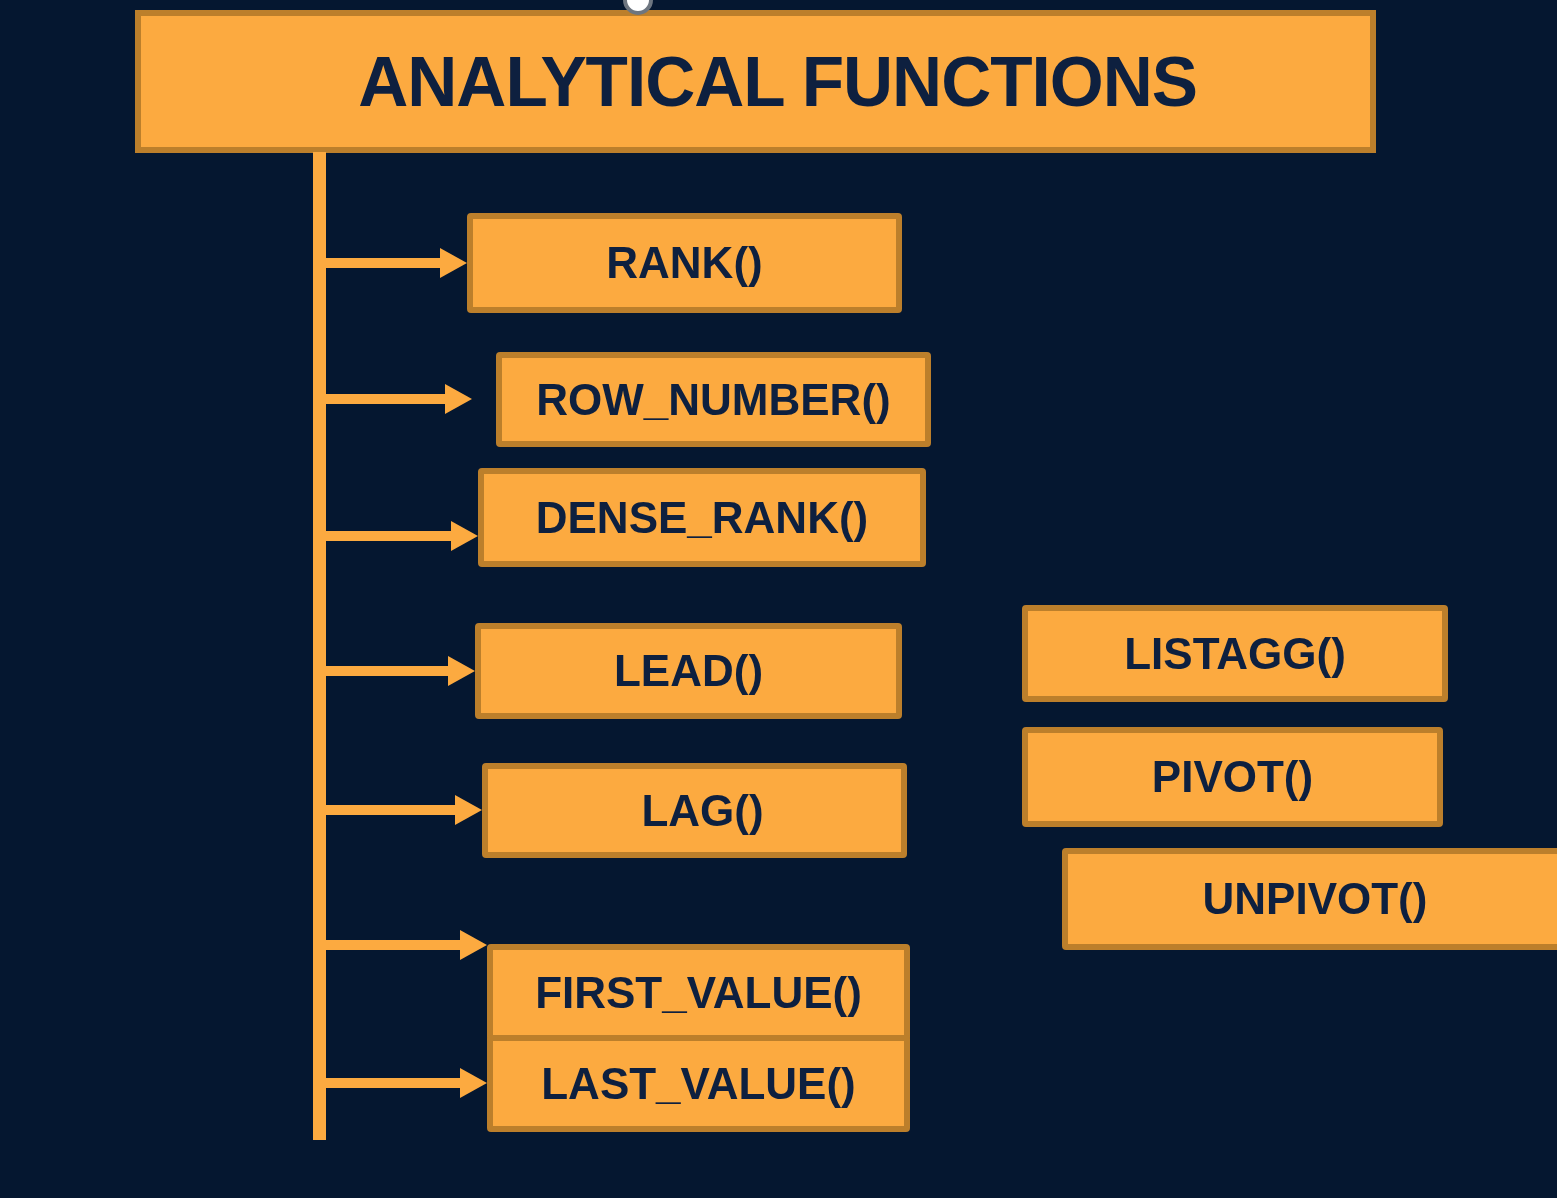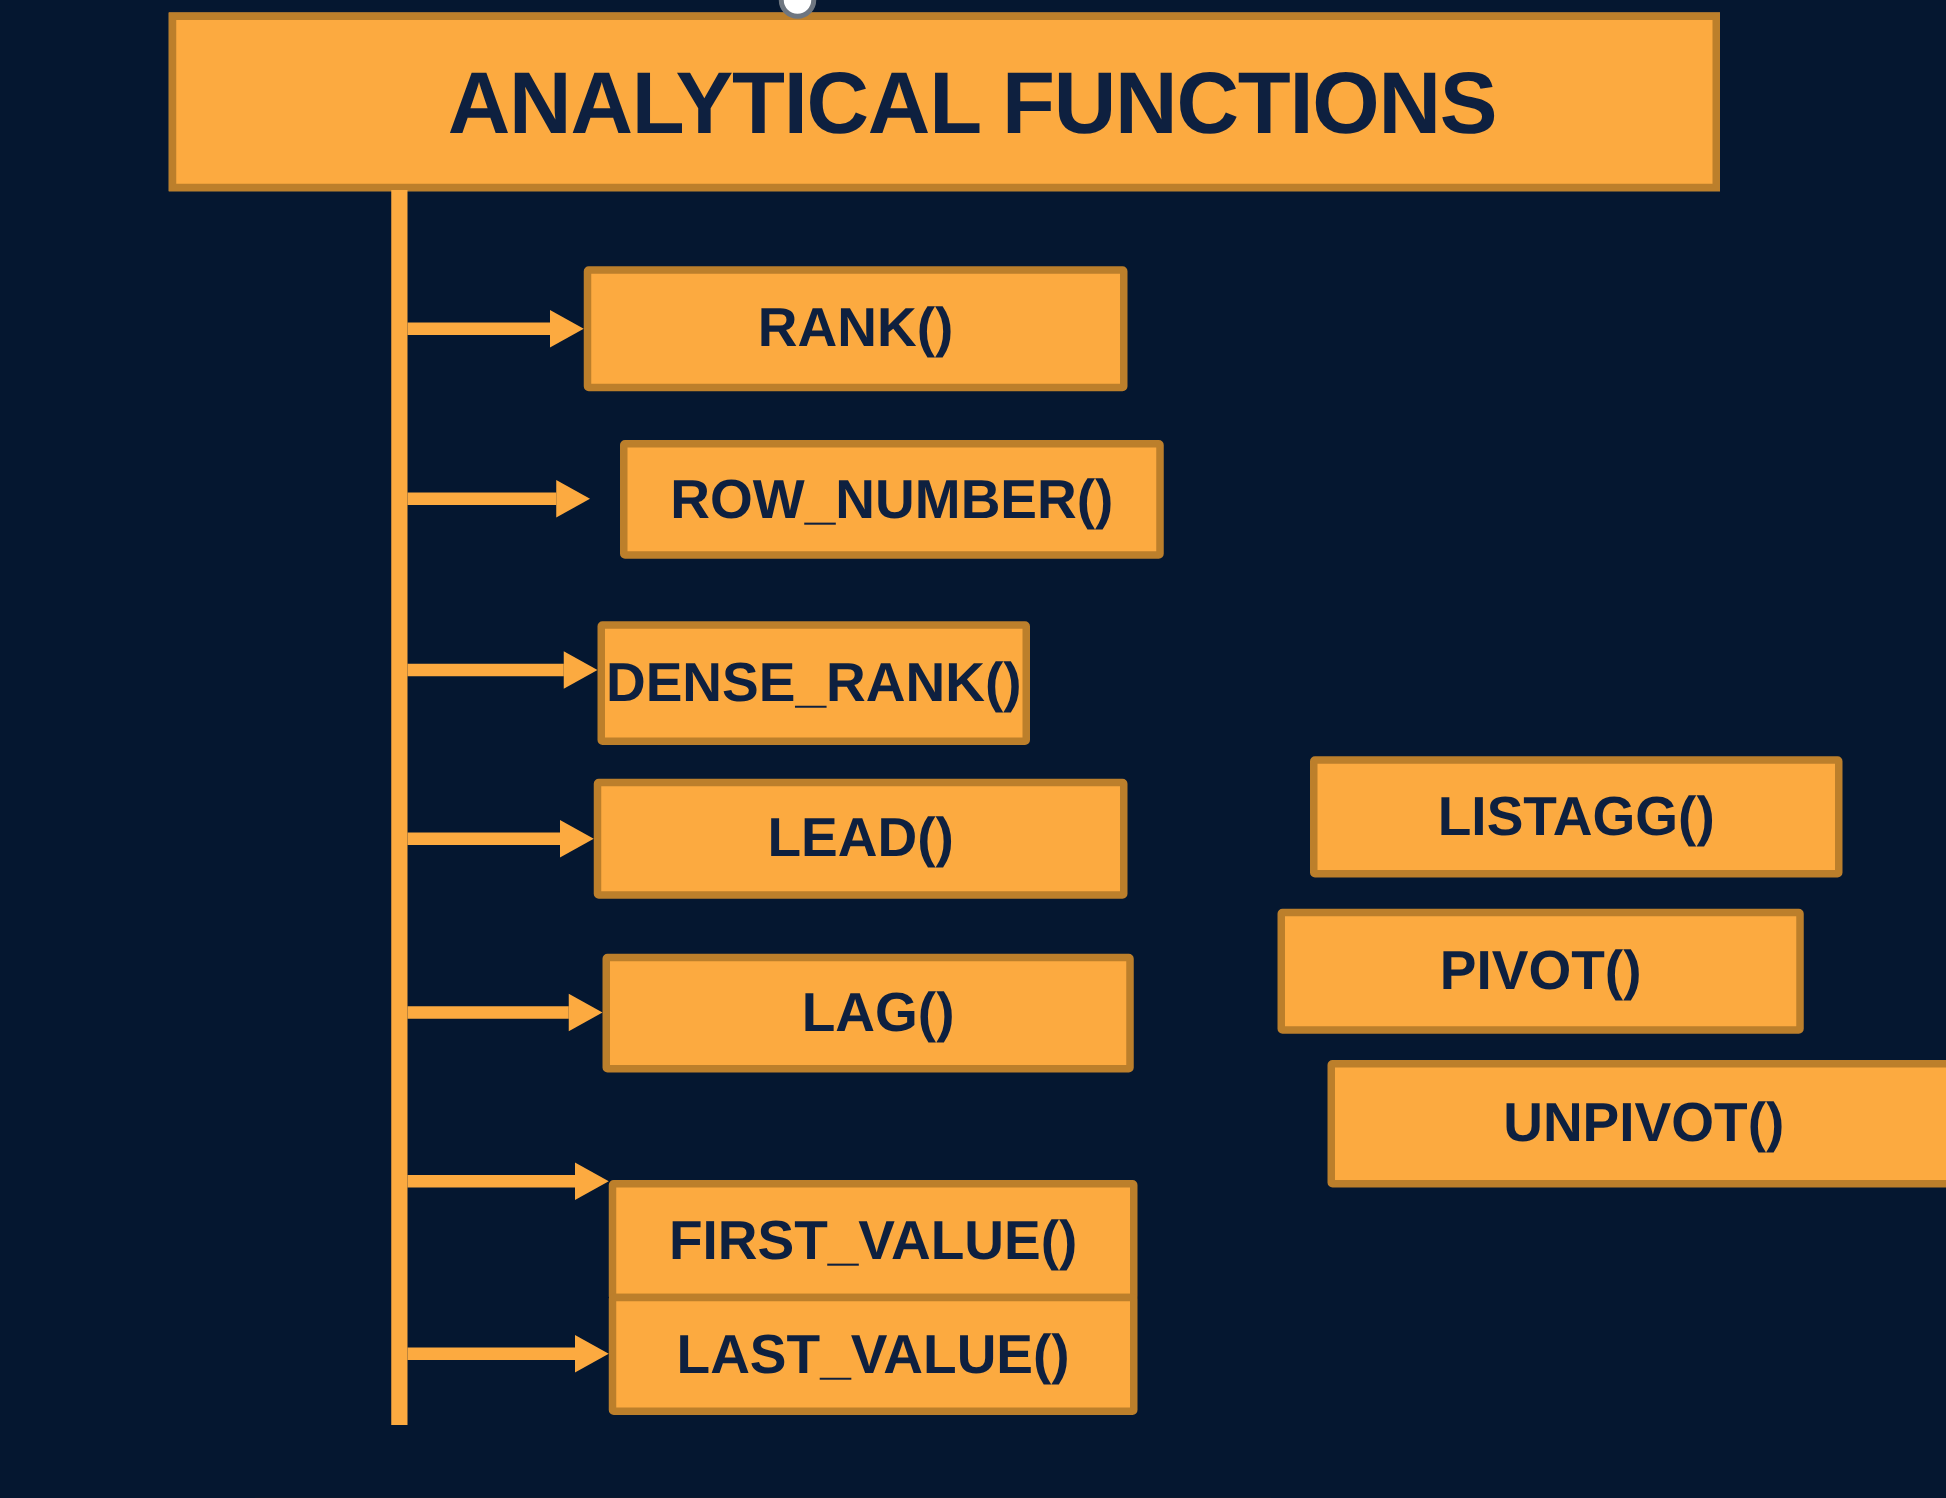--- a/index.html
+++ b/index.html
@@ -102,21 +102,21 @@
     <div class="shaft" style="left:326px;top:394px;width:119px;"></div>
     <div class="head" style="left:445px;top:384px;"></div>
     <div class="node" style="left:452px;top:352px;width:435px;height:95px;margin-left:44px;">
       <span class="label">ROW_NUMBER()</span>
     </div>
   </div>
 
   <div>
     <div class="shaft" style="left:326px;top:531px;width:125px;"></div>
     <div class="head" style="left:451px;top:521px;"></div>
-    <div class="node" style="left:478px;top:497px;width:346px;height:99px;">
+    <div class="node" style="left:478px;top:468px;width:448px;height:99px;">
       <span class="label">DENSE_RANK()</span>
     </div>
   </div>
 
   <div>
     <div class="shaft" style="left:326px;top:666px;width:122px;"></div>
     <div class="head" style="left:448px;top:656px;"></div>
     <div class="node" style="left:475px;top:623px;width:427px;height:96px;">
       <span class="label">LEAD()</span>
     </div>
@@ -139,21 +139,21 @@
   </div>
 
   <div>
     <div class="shaft" style="left:326px;top:1078px;width:134px;"></div>
     <div class="head" style="left:460px;top:1068px;"></div>
     <div class="node" style="left:487px;top:1035px;width:423px;height:97px;">
       <span class="label">LAST_VALUE()</span>
     </div>
   </div>
 
-  <div class="node" style="left:1022px;top:605px;width:426px;height:97px;margin-left:26px;">
+  <div class="node" style="left:1022px;top:605px;width:426px;height:97px;">
     <span class="label">LISTAGG()</span>
   </div>
   <div class="node" style="left:1022px;top:727px;width:421px;height:100px;">
     <span class="label">PIVOT()</span>
   </div>
   <div class="node" style="left:1022px;top:848px;width:506px;height:102px;margin-left:40px;">
     <span class="label">UNPIVOT()</span>
   </div>
 
 </div>

